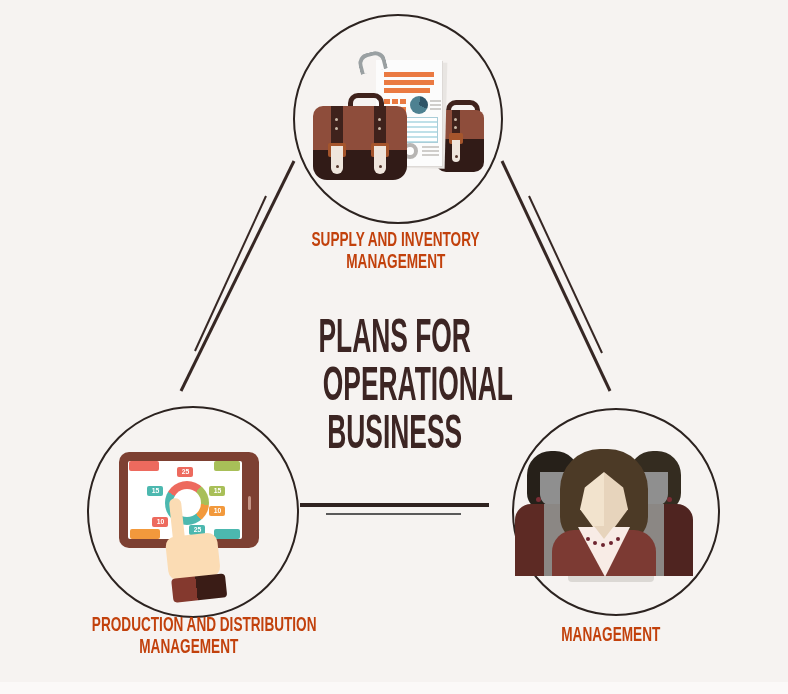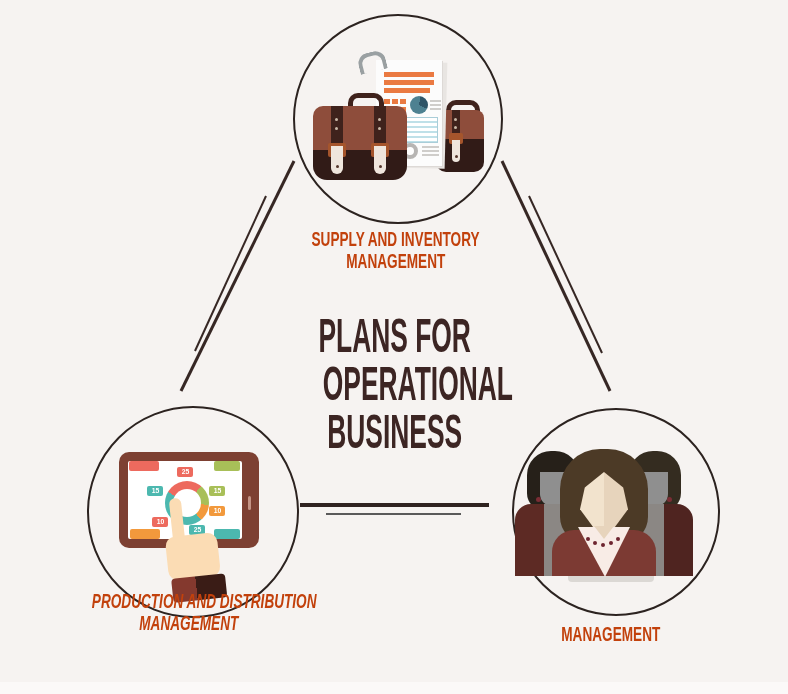--- a/index.html
+++ b/index.html
@@ -172,21 +172,21 @@
     <div class="badge" style="left:209px;top:506px;background:#f2993c;"><span>10</span></div>
     <div class="badge" style="left:152px;top:517px;background:#ed6a5e;"><span>10</span></div>
     <div class="badge" style="left:189px;top:525px;background:#4cb8af;"><span>25</span></div>
     <div class="hand">
       <div class="finger"></div>
       <div class="fist"></div>
       <div class="cuff"></div>
     </div>
   </div>
 
-  <div class="lbl" style="left:39px;top:590px;width:300px;font-style:italic;">
+  <div class="lbl" style="left:39px;top:613px;width:300px;">
     <span class="ln"><span>PRODUCTION AND DISTRIBUTION</span></span>
     <span class="ln"><span>MANAGEMENT</span></span>
   </div>
 
   <div class="node-circle" style="left:512px;top:408px;width:204px;height:204px;"></div>
 
   <div>
     <div class="shadow" style="left:650px;top:498px;width:26px;height:78px;border-radius:8px;"></div>
     <div class="shadow" style="left:568px;top:572px;width:86px;height:10px;border-radius:4px;"></div>
 

